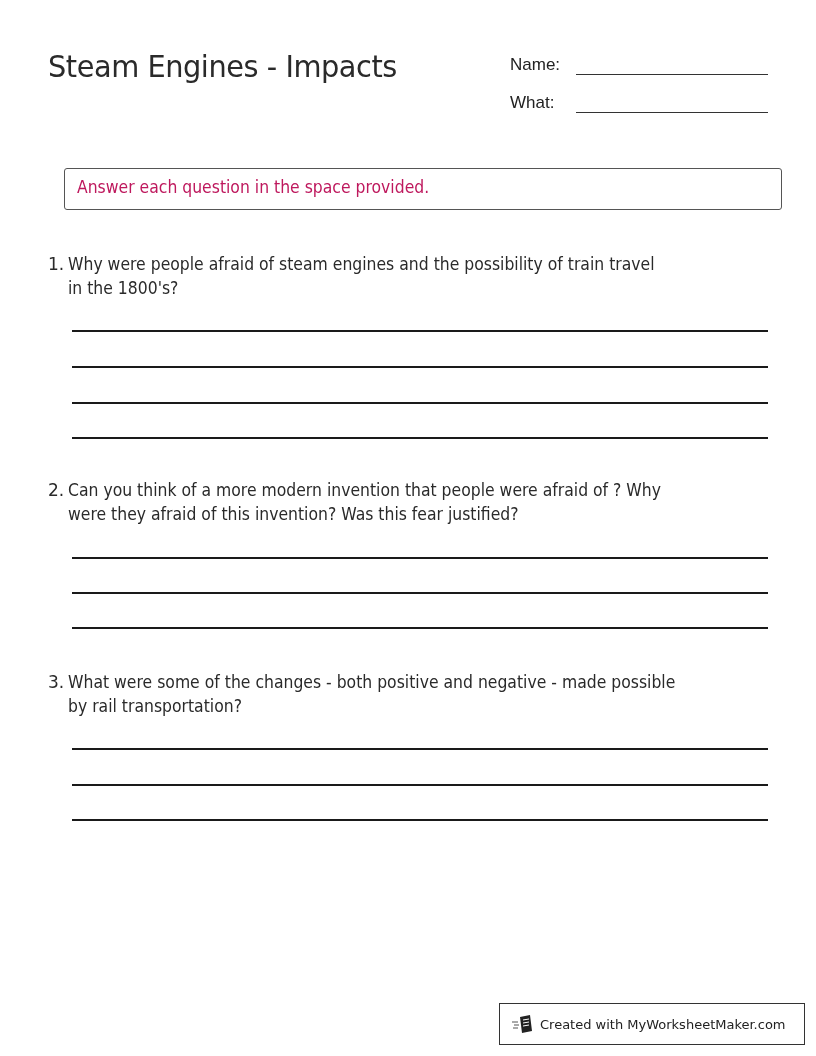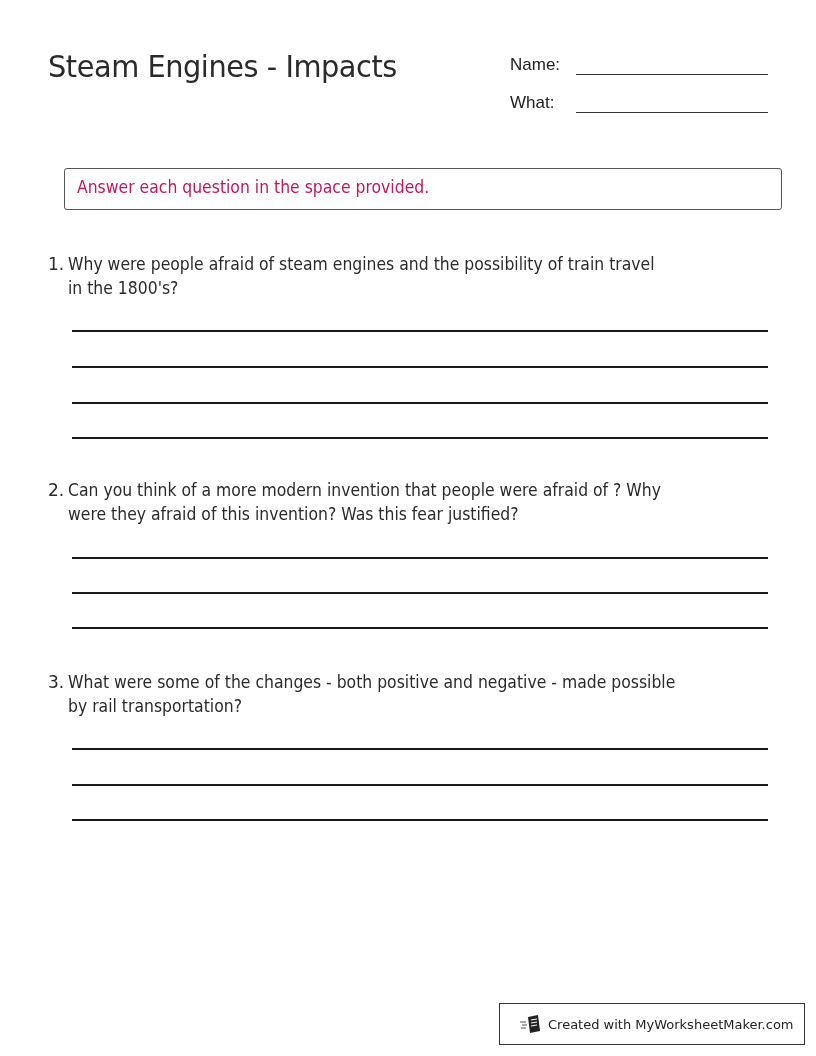--- a/index.html
+++ b/index.html
@@ -8,21 +8,21 @@
   .field { position: absolute; display: flex; align-items: flex-end; }
   .field .lbl { font-family: Liberation Sans, sans-serif; font-size: 17px; color: #222; text-align: left; width: 60px; margin-right: 6px; }
   .field .line { width: 192px; border-bottom: 1px solid #333; height: 20px; }
   .instr { position: absolute; left: 48px; top: 168px; width: 718px; height: 42px; border: 1px solid #555; border-radius: 3px; box-sizing: border-box; padding: 8px 12px; font-size: 17px; color: #be185d; font-family: "DejaVu Sans", sans-serif; margin-left: 16px; }
   .instr span { display: inline-block; transform: scaleX(0.92); transform-origin: left center; white-space: nowrap; }
   .q { position: absolute; left: 48px; width: 720px; font-family: "DejaVu Sans", sans-serif; font-size: 17px; color: #2a2a2a; line-height: 24px; }
   .q .num { position: absolute; left: 0; top: 0; }
   .q .text { margin-left: 20px; display: block; }
   .q .text span { display: inline-block; transform: scaleX(0.92); transform-origin: left center; white-space: nowrap; }
   .ans { position: absolute; left: 72px; width: 696px; height: 0; border-top: 2px solid #1a1a1a; }
-  .footer { position: absolute; left: 499px; top: 1003px; width: 306px; height: 42px; border: 1px solid #333; box-sizing: border-box; display: flex; align-items: center; padding-left: 20px; font-family: "DejaVu Sans", sans-serif; font-size: 13px; color: #222; }
+  .footer { position: absolute; left: 499px; top: 1003px; width: 306px; height: 42px; border: 1px solid #333; box-sizing: border-box; display: flex; align-items: center; padding-left: 12px; font-family: "DejaVu Sans", sans-serif; font-size: 13px; color: #222; }
   .footer .ico { width: 22px; height: 20px; margin-right: 6px; }
 </style>
 </head>
 <body>
 
 <h1 class="title">Steam Engines - Impacts</h1>
 
 <div class="field" style="left:510px; top:54px;">
   <span class="lbl">Name:</span>
   <span class="line"></span>

